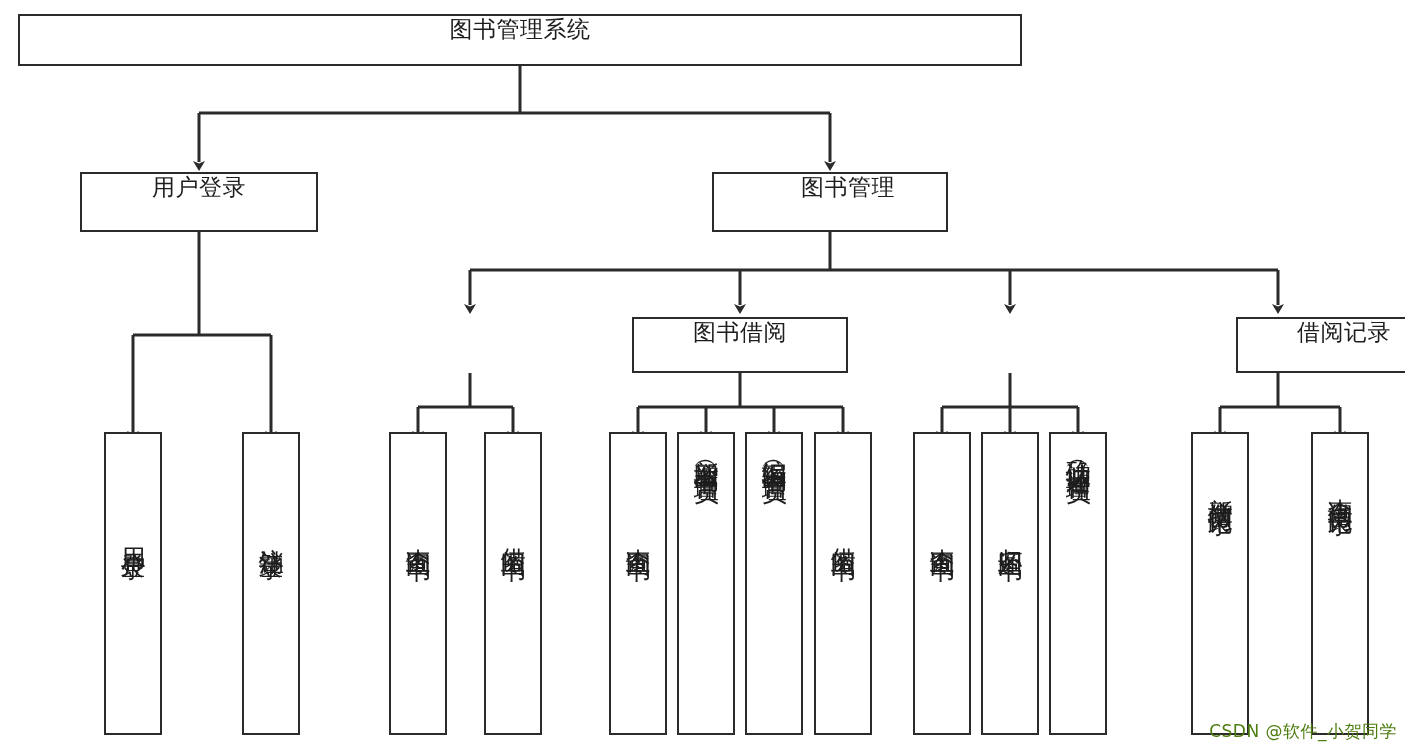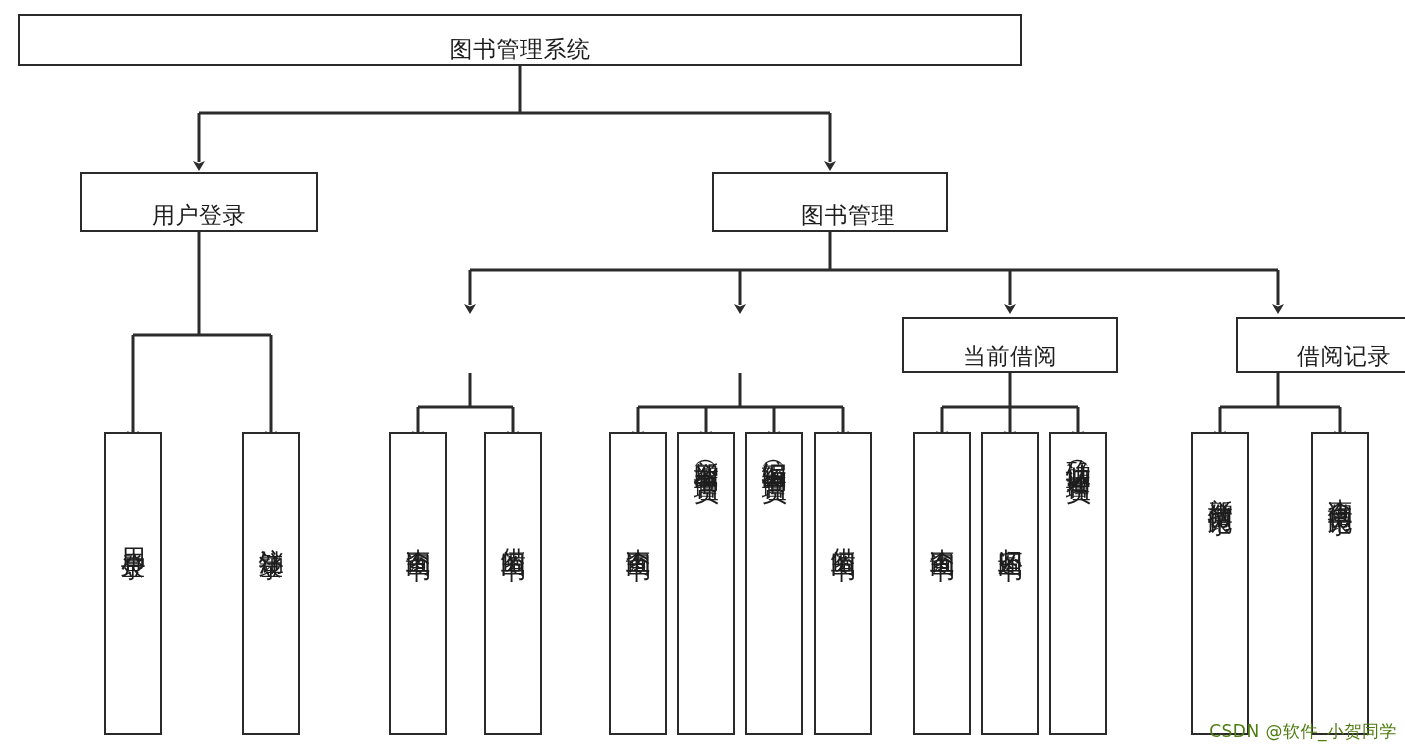--- a/index.html
+++ b/index.html
@@ -23,21 +23,21 @@
     top: 0;
     width: 1405px;
     height: 747px;
   }
   .node {
     position: absolute;
     box-sizing: border-box;
     border: 2.5px solid #2b2b2b;
     background: #ffffff;
     display: flex;
-    align-items: flex-end;
+    align-items: flex-start;
     justify-content: center;
     color: #1d1d1d;
   }
   .node-h .label {
     font-size: 23px;
     line-height: 1.2;
     letter-spacing: 0.5px;
     white-space: nowrap;
   }
   .node-v {
@@ -131,22 +131,22 @@
     <span class="label">图书管理系统</span>
   </div>
 
   <div class="node node-h" style="left:80px; top:172px; width:238px; height:60px;">
     <span class="label">用户登录</span>
   </div>
   <div class="node node-h" style="left:712px; top:172px; width:236px; height:60px;padding-left:36px;">
     <span class="label">图书管理</span>
   </div>
 
-  <div class="node node-h" style="left:902px; top:317px; width:216px; height:56px;">
-    <span class="label">当前借阅</span>
+  <div class="node node-h" style="left:632px; top:317px; width:216px; height:56px;">
+    <span class="label">图书借阅</span>
   </div>
   <div class="node node-h" style="left:1236px; top:317px; width:216px; height:56px;">
     <span class="label">借阅记录</span>
   </div>
 
   <div class="node node-v midshort" style="left:104px; top:432px; width:58px; height:303px;">
     <span class="label">用户登录</span>
   </div>
   <div class="node node-v midshort" style="left:242px; top:432px; width:58px; height:303px;">
     <span class="label">注销登录</span>

